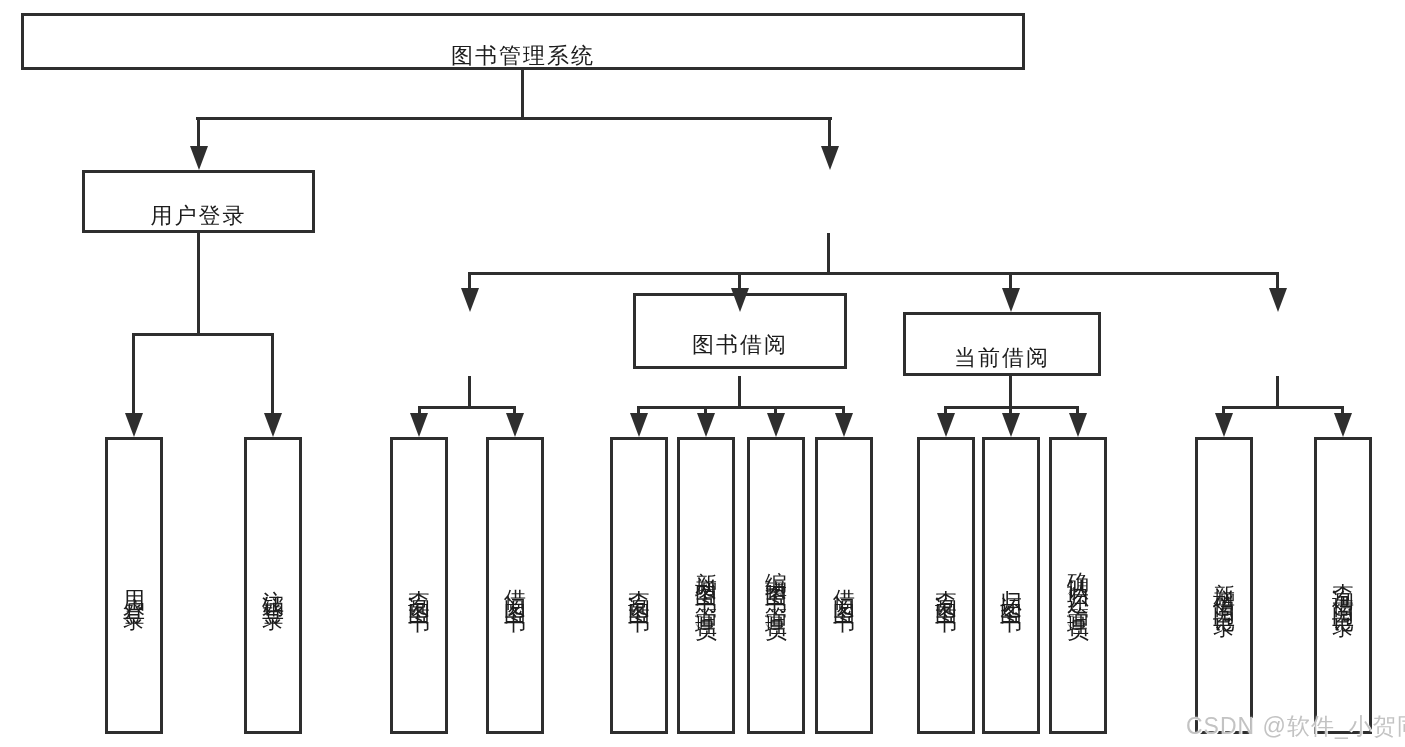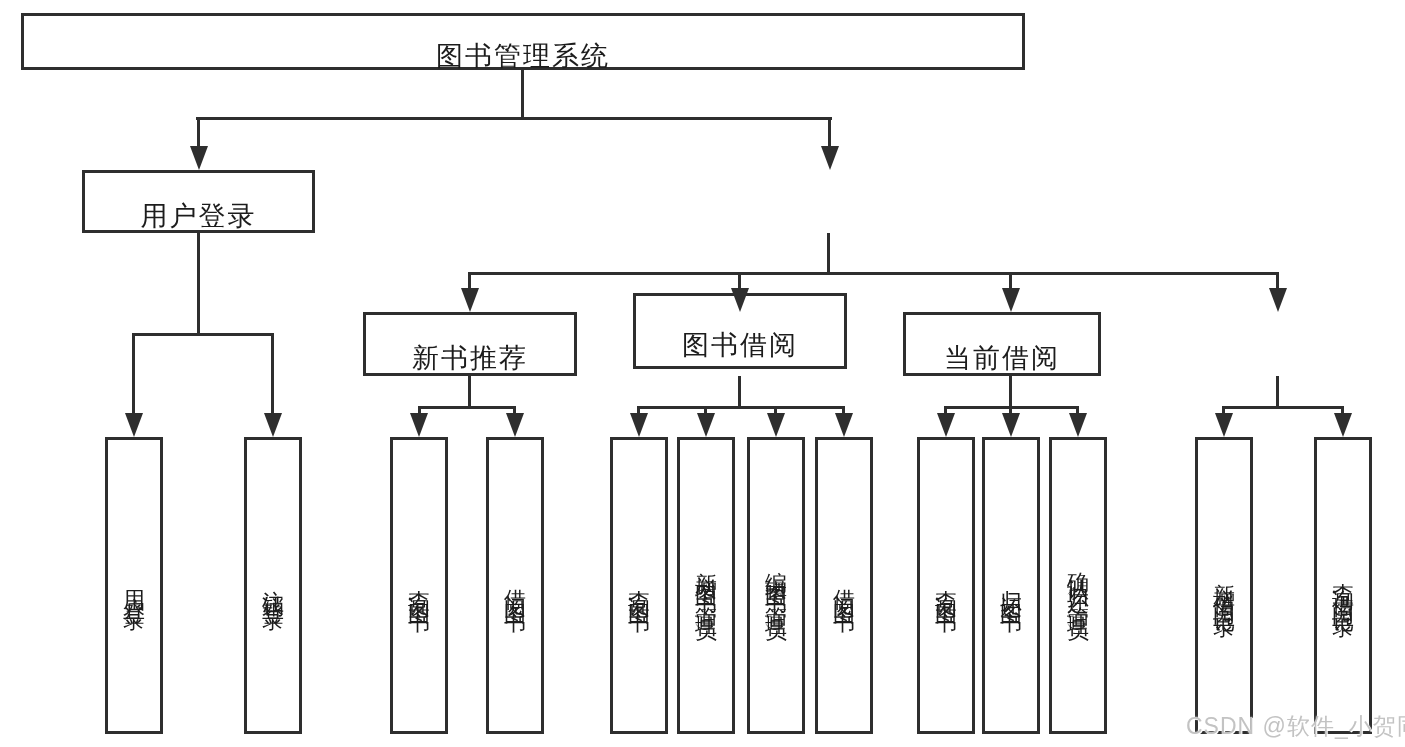--- a/index.html
+++ b/index.html
@@ -15,21 +15,21 @@
     position: absolute;
     box-sizing: border-box;
     border: 3px solid var(--border, #2e2e2e);
     background: #ffffff;
     display: flex;
     align-items: center;
     justify-content: center;
     color: var(--text, #1c1c1c);
   }
   .box.h span {
-    font-size: 27px;
+    font-size: 22px;
     letter-spacing: 2px;
     white-space: nowrap;
     margin-top: 28px;
   }
   .box.v span {
     writing-mode: vertical-rl;
     text-orientation: mixed;
     font-size: 22px;
     letter-spacing: 7px;
     line-height: 1.1;
@@ -67,23 +67,20 @@
 <div class="canvas">
 
   <div class="box h" style="left:21px;top:13px;width:1004px;height:57px">
     <span>图书管理系统</span>
   </div>
 
   <div class="box h" style="left:82px;top:170px;width:233px;height:63px">
     <span>用户登录</span>
   </div>
 
-  <div class="box h" style="left:363px;top:312px;width:214px;height:64px">
-    <span>新书推荐</span>
-  </div>
   <div class="box h" style="left:633px;top:293px;width:214px;height:76px">
     <span>图书借阅</span>
   </div>
   <div class="box h" style="left:903px;top:312px;width:198px;height:64px">
     <span>当前借阅</span>
   </div>
 
   <div class="box v" style="left:105px;top:437px;width:58px;height:297px">
     <span>用户登录</span>
   </div>

